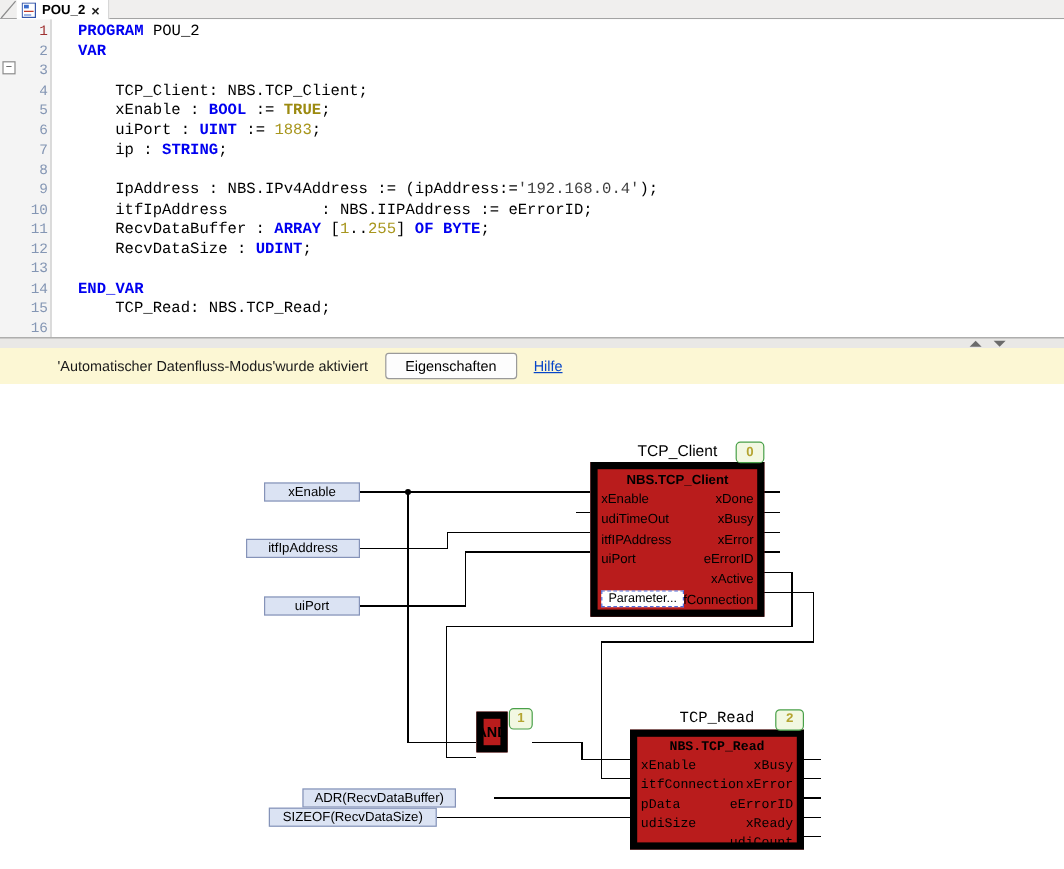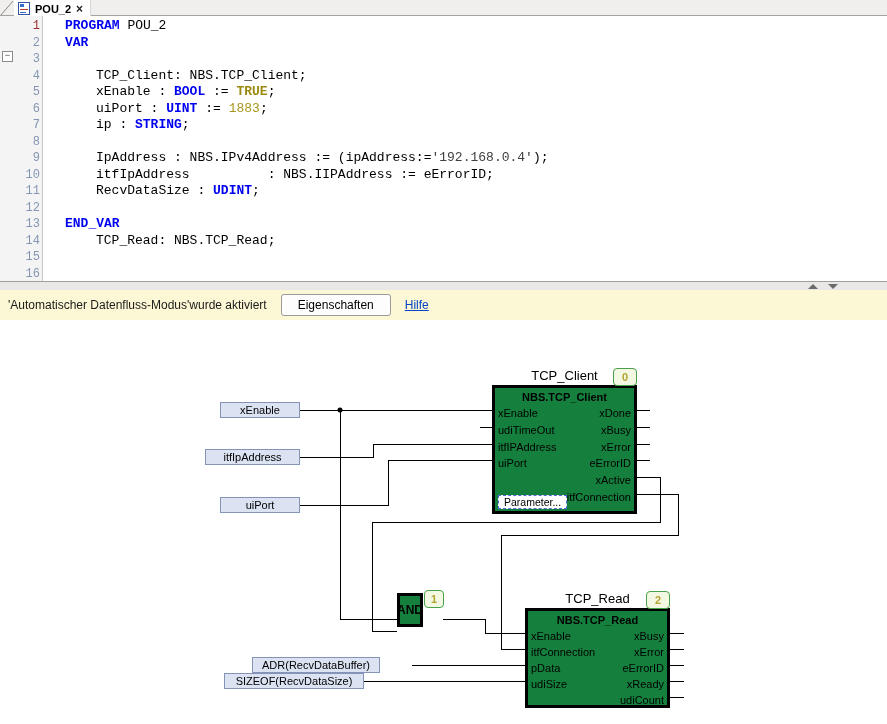--- a/index.html
+++ b/index.html
@@ -41,21 +41,21 @@
             border-top:1px solid #9f9f9f;border-bottom:1px solid #c2c2c2;box-sizing:content-box;}
   .tri{position:absolute;top:2px;width:0;height:0;}
   .tri-up{left:808px;border-left:5px solid transparent;border-right:5px solid transparent;
           border-bottom:5px solid #6b6b6b;}
   .tri-down{left:828px;border-left:5px solid transparent;border-right:5px solid transparent;
             border-top:5px solid #6b6b6b;}
 
   
   #notice{position:absolute;left:0;top:290px;width:887px;height:30px;background:#fcf7d4;
           display:flex;align-items:center;gap:10px;padding-left:8px;box-sizing:border-box;}
-  #notice .msg{font-size:12px;color:#1a1a1a;}
+  #notice .msg{font-size:12px;color:#1a1a1a;margin-left:40px;}
   #notice button{font-family:"Liberation Sans",sans-serif;font-size:12px;color:#000;
                  background:#fdfdfd;border:1px solid #9a9a9a;border-radius:3px;
                  padding:2px 16px;height:22px;margin-left:4px;}
   #notice a{font-size:12px;color:#0645c8;text-decoration:underline;margin-left:4px;}
 
   
   #fbd{position:absolute;left:0;top:320px;width:887px;height:404px;background:#fff;}
   #wires{position:absolute;left:0;top:0;width:887px;height:404px;}
   #wires polyline{fill:none;stroke:#000;stroke-width:1;shape-rendering:crispEdges;}
 
@@ -66,37 +66,37 @@
   .op-uiport{left:220px;top:177px;width:80px;}
   .op-adr{left:252px;top:337px;width:128px;}
   .op-sizeof{left:224px;top:353px;width:140px;}
 
   .fb-wrap{position:absolute;}
   .fb-title{position:absolute;top:1px;left:0;width:100%;text-align:center;
             font-size:13px;color:#000;}
   .fb-badge{position:absolute;top:1px;right:0;width:22px;height:16px;z-index:3;
             background:#f2f8e2;border:1px solid #49a049;border-radius:4px;
             font-size:11px;font-weight:bold;color:#b4a431;text-align:center;line-height:16px;}
-  .fb-box{position:relative;box-sizing:border-box;background:#15803d;border:3px solid #000000;z-index:1;}
+  .fb-box{position:relative;box-sizing:border-box;background:#b91c1c;border:6px solid #000000;z-index:1;}
   .fb-header{font-size:11px;font-weight:bold;text-align:center;color:#000;height:17px;line-height:18px;}
   .pin-row{display:flex;justify-content:space-between;align-items:center;padding:0 3px;}
   .fb0 .pin-row{height:16.7px;}
   .fb1 .pin-row{height:16px;}
   .pin{font-size:11px;color:#000;}
   .fb-param{position:absolute;left:3px;bottom:2px;z-index:2;background:#fff;
             border:1px dashed #4f6bd8;font-family:Liberation Sans, sans-serif;
             font-size:10.5px;color:#000;padding:0 5px;height:14px;line-height:12px;}
 
   #wrap-client{left:492px;top:47px;width:145px;}
   #wrap-client .fb-box{margin-top:18px;width:145px;height:129px;}
   #wrap-and{left:397px;top:269px;width:46px;}
   #wrap-and .fb-badge{right:-1px;width:18px;}
   #wrap-and .fb-box{margin-top:4px;width:26px;height:34px;display:flex;
                     align-items:center;justify-content:center;font-size:12px;font-weight:bold;}
-  #wrap-read{left:525px;top:270px;width:145px;}
+  #wrap-read{left:525px;top:270px;width:145px;font-family:Liberation Mono, monospace;}
   #wrap-read .fb-box{margin-top:18px;width:145px;height:100px;}
 </style>
 </head>
 <body>
 
 <div id="tabbar">
   <svg id="tab-corner" width="15" height="16">
     <line x1="1" y1="15" x2="13" y2="1" stroke="#8a8a8a" stroke-width="1"></line>
   </svg>
   <div id="tab-active">
@@ -137,20 +137,21 @@
       <div class="code-line indent0"><span class="kw">PROGRAM</span><span class="pl"> POU_2</span></div>
       <div class="code-line indent0"><span class="kw">VAR</span></div>
       <div class="code-line indent1"></div>
       <div class="code-line indent1"><span class="pl">TCP_Client: NBS.TCP_Client;</span></div>
       <div class="code-line indent1"><span class="pl">xEnable : </span><span class="kw">BOOL</span><span class="pl"> := </span><span class="kc">TRUE</span><span class="pl">;</span></div>
       <div class="code-line indent1"><span class="pl">uiPort : </span><span class="kw">UINT</span><span class="pl"> := </span><span class="num">1883</span><span class="pl">;</span></div>
       <div class="code-line indent1"><span class="pl">ip : </span><span class="kw">STRING</span><span class="pl">;</span></div>
       <div class="code-line indent1"></div>
       <div class="code-line indent1"><span class="pl">IpAddress : NBS.IPv4Address := (ipAddress:=</span><span class="str">'192.168.0.4'</span><span class="pl">);</span></div>
       <div class="code-line indent1"><span class="pl">itfIpAddress          : NBS.IIPAddress := eErrorID;</span></div>
+      <div class="code-line indent1"><span class="pl">RecvDataBuffer : </span><span class="kw">ARRAY</span><span class="pl"> [</span><span class="num">1</span><span class="pl">..</span><span class="num">255</span><span class="pl">] </span><span class="kw">OF</span><span class="pl"> </span><span class="kw">BYTE</span><span class="pl">;</span></div>
       <div class="code-line indent1"><span class="pl">RecvDataSize : </span><span class="kw">UDINT</span><span class="pl">;</span></div>
       <div class="code-line indent1"></div>
       <div class="code-line indent0"><span class="kw">END_VAR</span></div>
       <div class="code-line indent1"><span class="pl">TCP_Read: NBS.TCP_Read;</span></div>
       <div class="code-line indent0"></div>
     </div>
 </div>
 
 <div id="splitter">
   <div class="tri tri-up"></div>

